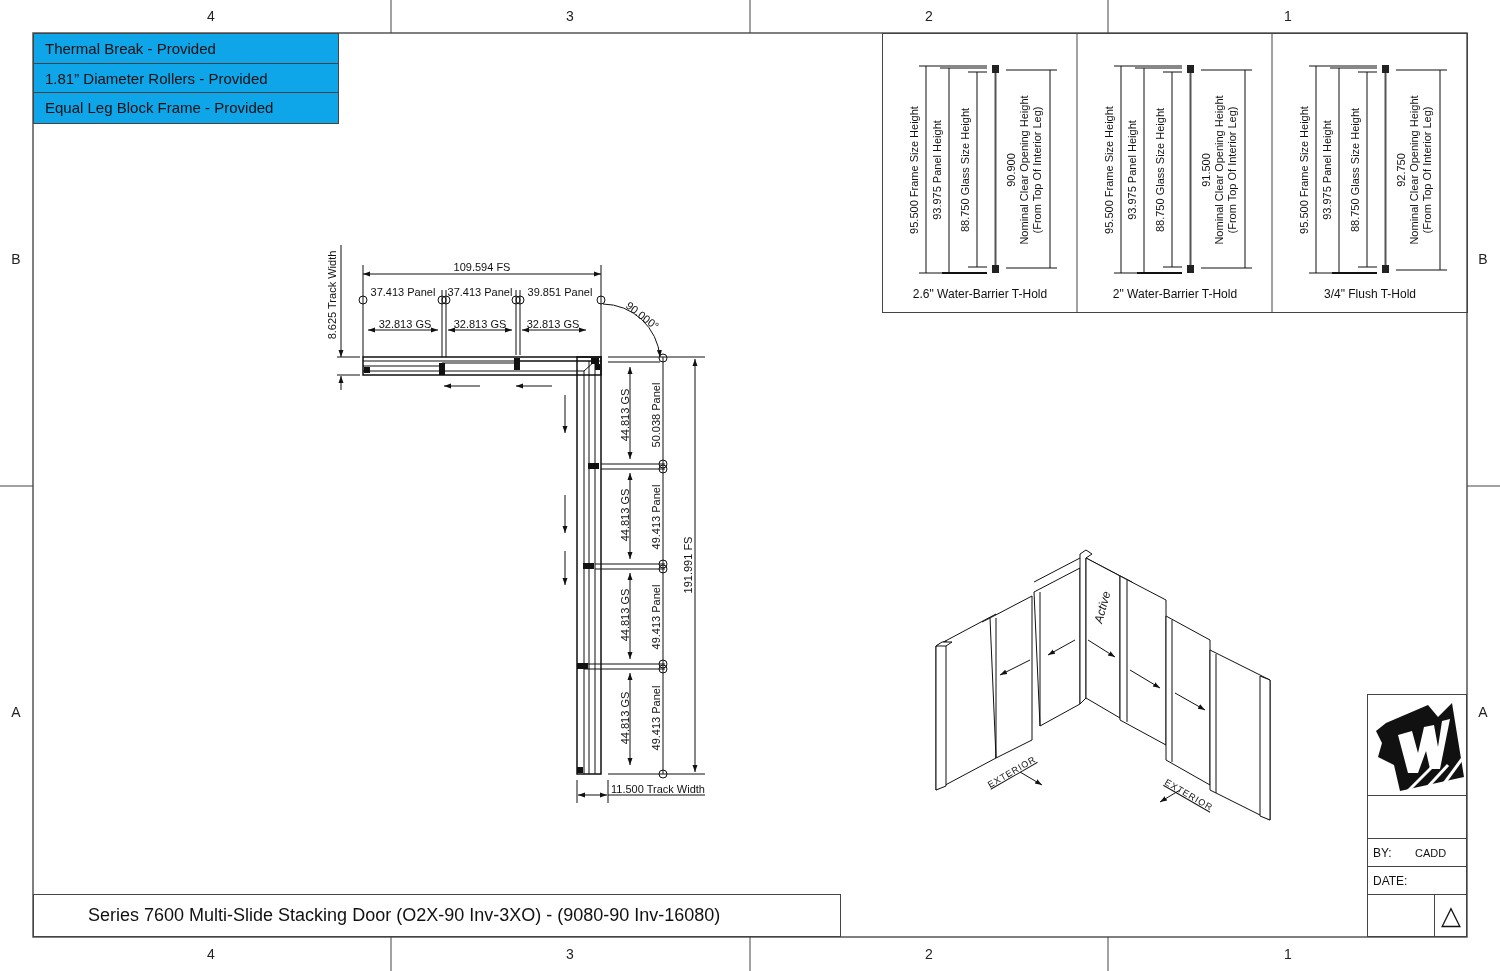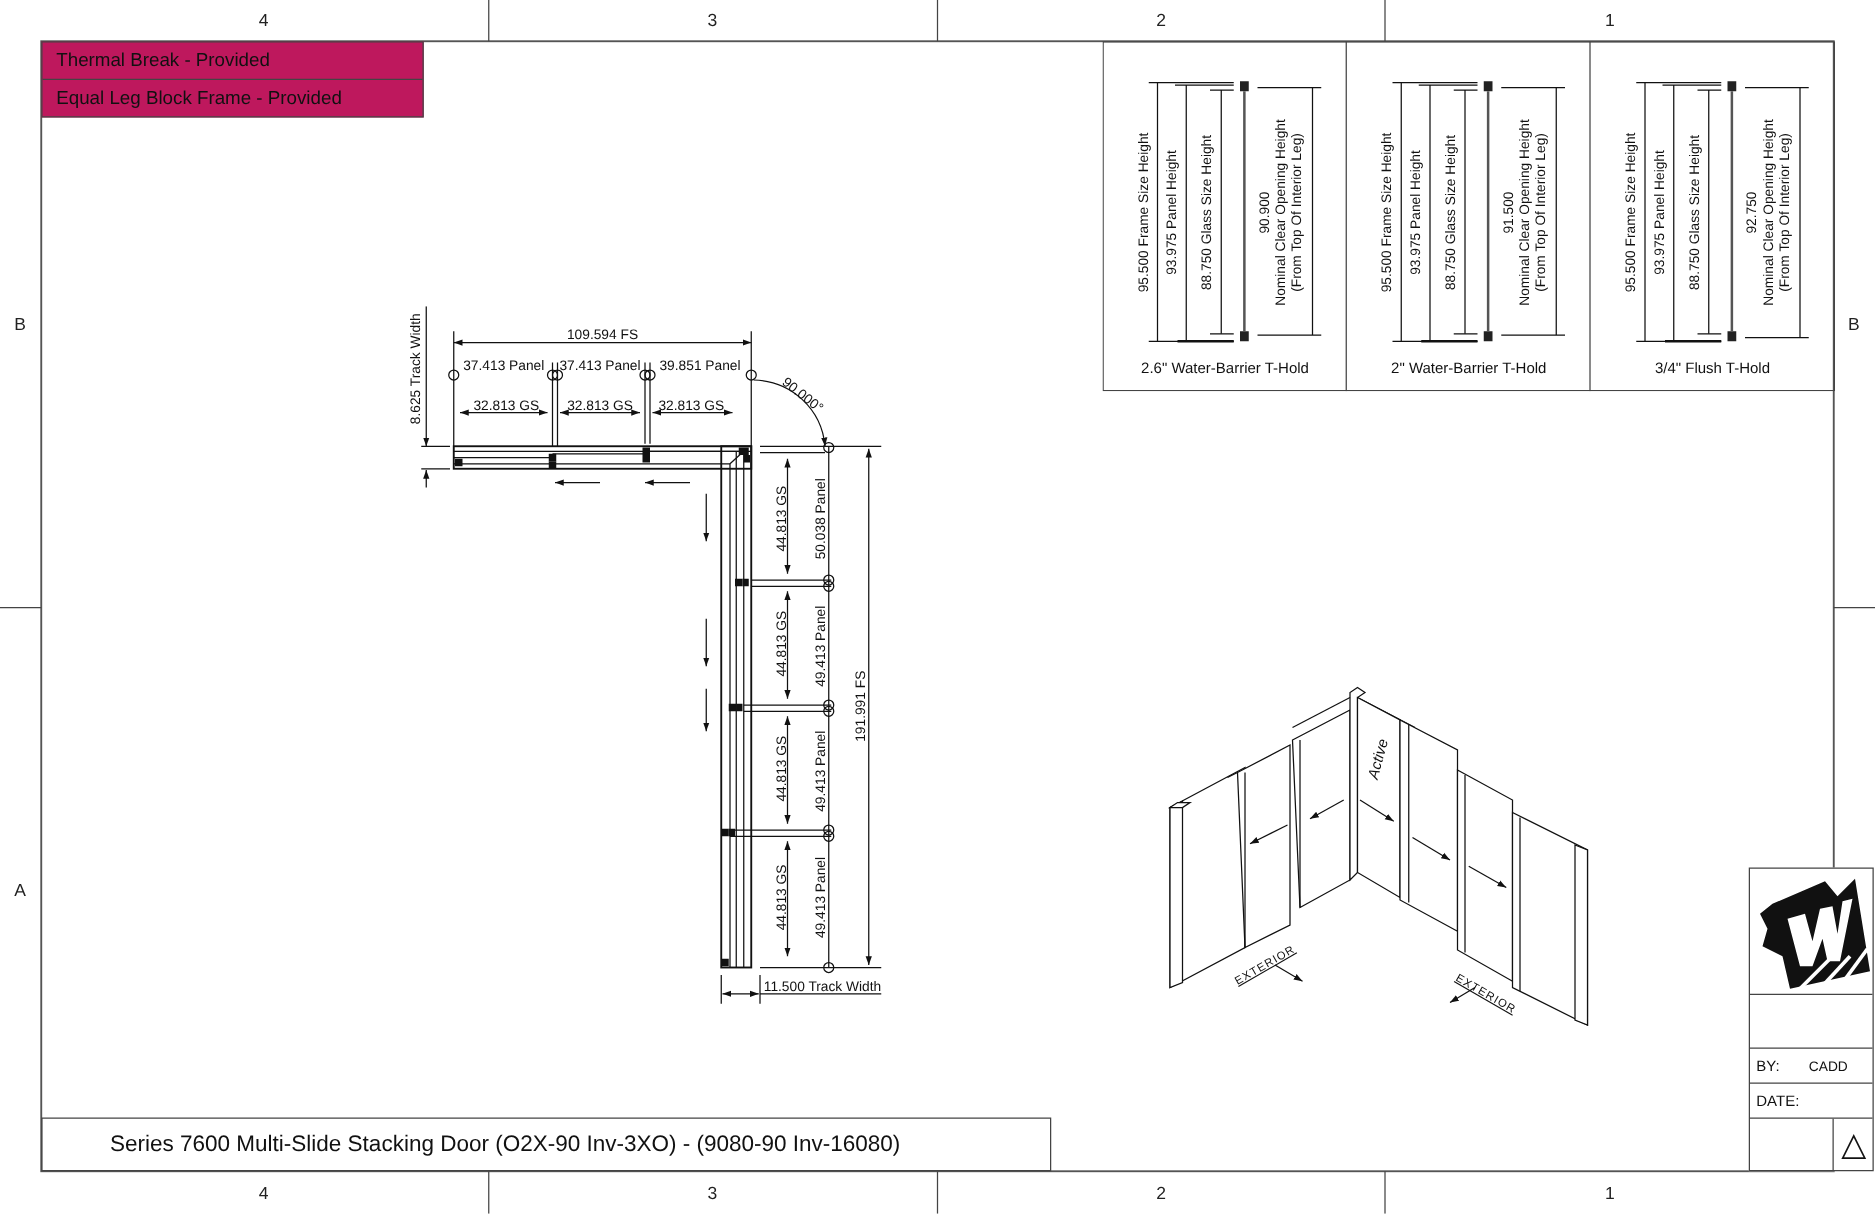--- a/index.html
+++ b/index.html
@@ -1,25 +1,25 @@
 <!DOCTYPE html>
 <html><head>
 <meta charset="utf-8">
 <style>
   html, body { margin: 0; padding: 0; background: #ffffff; }
   body { width: 1500px; height: 971px; position: relative; overflow: hidden;
          font-family: "Liberation Sans", "DejaVu Sans", sans-serif; color: #111; }
   .abs { position: absolute; }
   .zone-label { position: absolute; font-size: 14px; color: #222; text-align: center; }
-  .spec-table { position: absolute; left: 33px; top: 33px; width: 304px; border: 1px solid #444; background:#be185d; }
+  .spec-table { position: absolute; left: 33px; top: 33px; width: 304px; border: 1px solid #444; background:#0ea5e9; }
   .spec-row { height: 29.6px; line-height: 29px; padding-left: 11px; font-size: 15px; border-bottom: 1px solid #444; box-sizing: border-box; }
   .spec-row:last-child { border-bottom: none; }
   .title-box { position: absolute; left: 33px; top: 894px; width: 808px; height: 43px; border: 1px solid #444; box-sizing: border-box;
                font-size: 18px; line-height: 41px; padding-left: 54px; }
-  .tb { position: absolute; left: 1367px; top: 694px; width: 100px; height: 243px; border: 1px solid #444; box-sizing: border-box; background:#fff;margin-left:32px; }
+  .tb { position: absolute; left: 1367px; top: 694px; width: 100px; height: 243px; border: 1px solid #444; box-sizing: border-box; background:#fff; }
   .tb-cell { position: absolute; left: 0; width: 98px; border-bottom: 1px solid #444; box-sizing: border-box; font-size: 12px; }
   svg text { font-family: "Liberation Sans", "DejaVu Sans", sans-serif; fill: #111; }
 </style>
 </head>
 <body>
 
 <svg class="abs" style="left:0;top:0" width="1500" height="971">
   <rect x="33" y="33" width="1434" height="904" fill="none" stroke="#555" stroke-width="1.5"></rect>
 
   <line x1="391" y1="0" x2="391" y2="33" stroke="#444"></line>
@@ -42,20 +42,21 @@
 <div class="zone-label" style="left:555px;top:946px;width:30px">3</div>
 <div class="zone-label" style="left:914px;top:946px;width:30px">2</div>
 <div class="zone-label" style="left:1273px;top:946px;width:30px">1</div>
 <div class="zone-label" style="left:6px;top:251px;width:20px">B</div>
 <div class="zone-label" style="left:6px;top:704px;width:20px">A</div>
 <div class="zone-label" style="left:1473px;top:251px;width:20px">B</div>
 <div class="zone-label" style="left:1473px;top:704px;width:20px">A</div>
 
 <div class="spec-table">
   <div class="spec-row">Thermal Break - Provided</div>
+  <div class="spec-row">1.81” Diameter Rollers - Provided</div>
   <div class="spec-row">Equal Leg Block Frame - Provided</div>
 </div>
 
 <svg class="abs" style="left:882px;top:33px" width="586" height="280">
   <rect x="0.5" y="0.5" width="585" height="279" fill="none" stroke="#444"></rect>
   <line x1="195" y1="0" x2="195" y2="280" stroke="#444"></line>
   <line x1="390" y1="0" x2="390" y2="280" stroke="#444"></line>
 
   <g transform="translate(0,0)">
     <g stroke="#111" stroke-width="1" fill="none">

